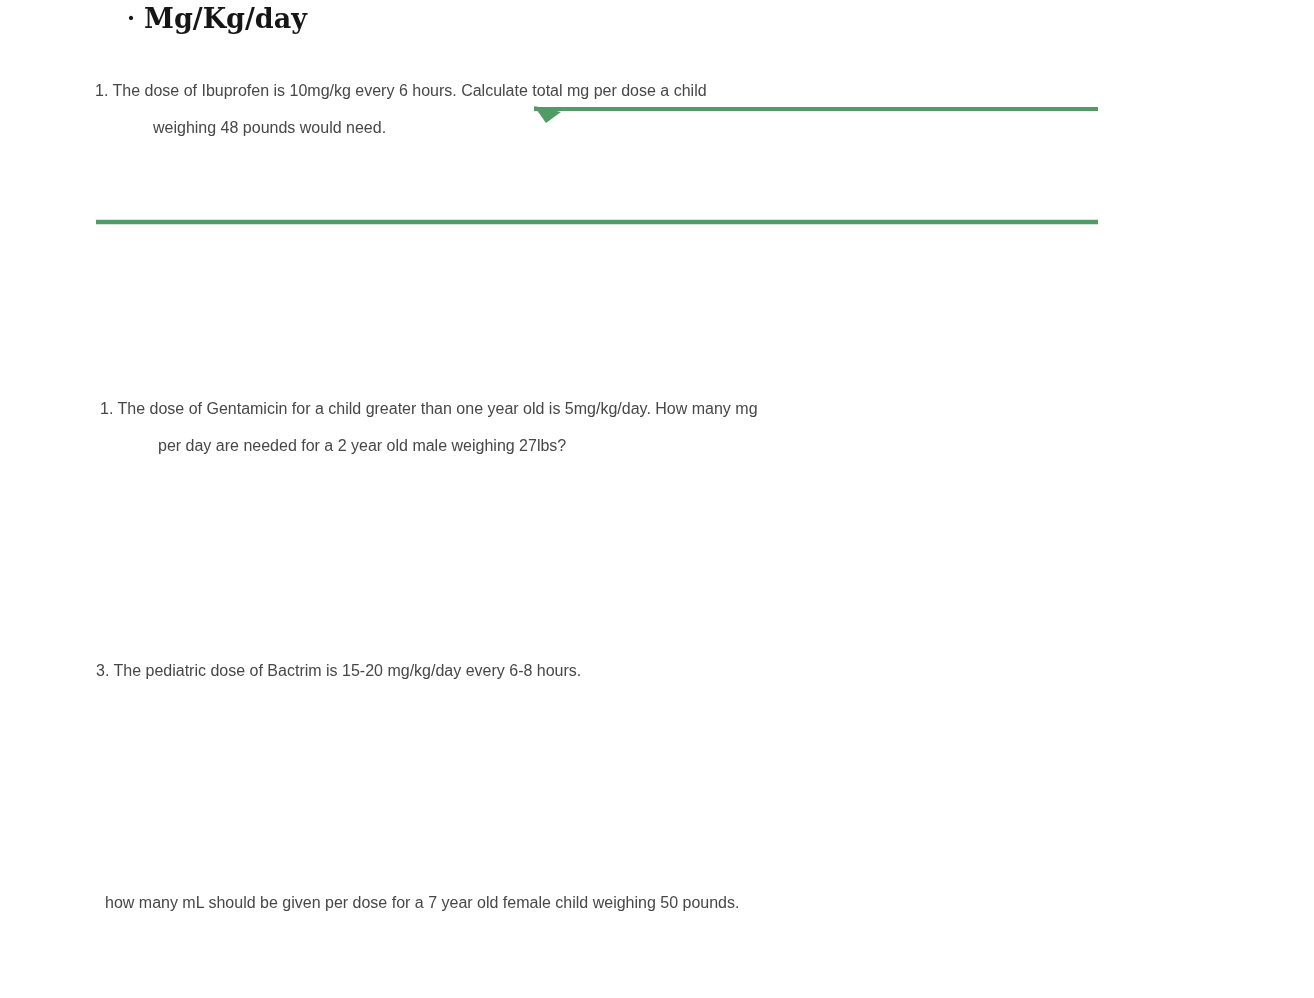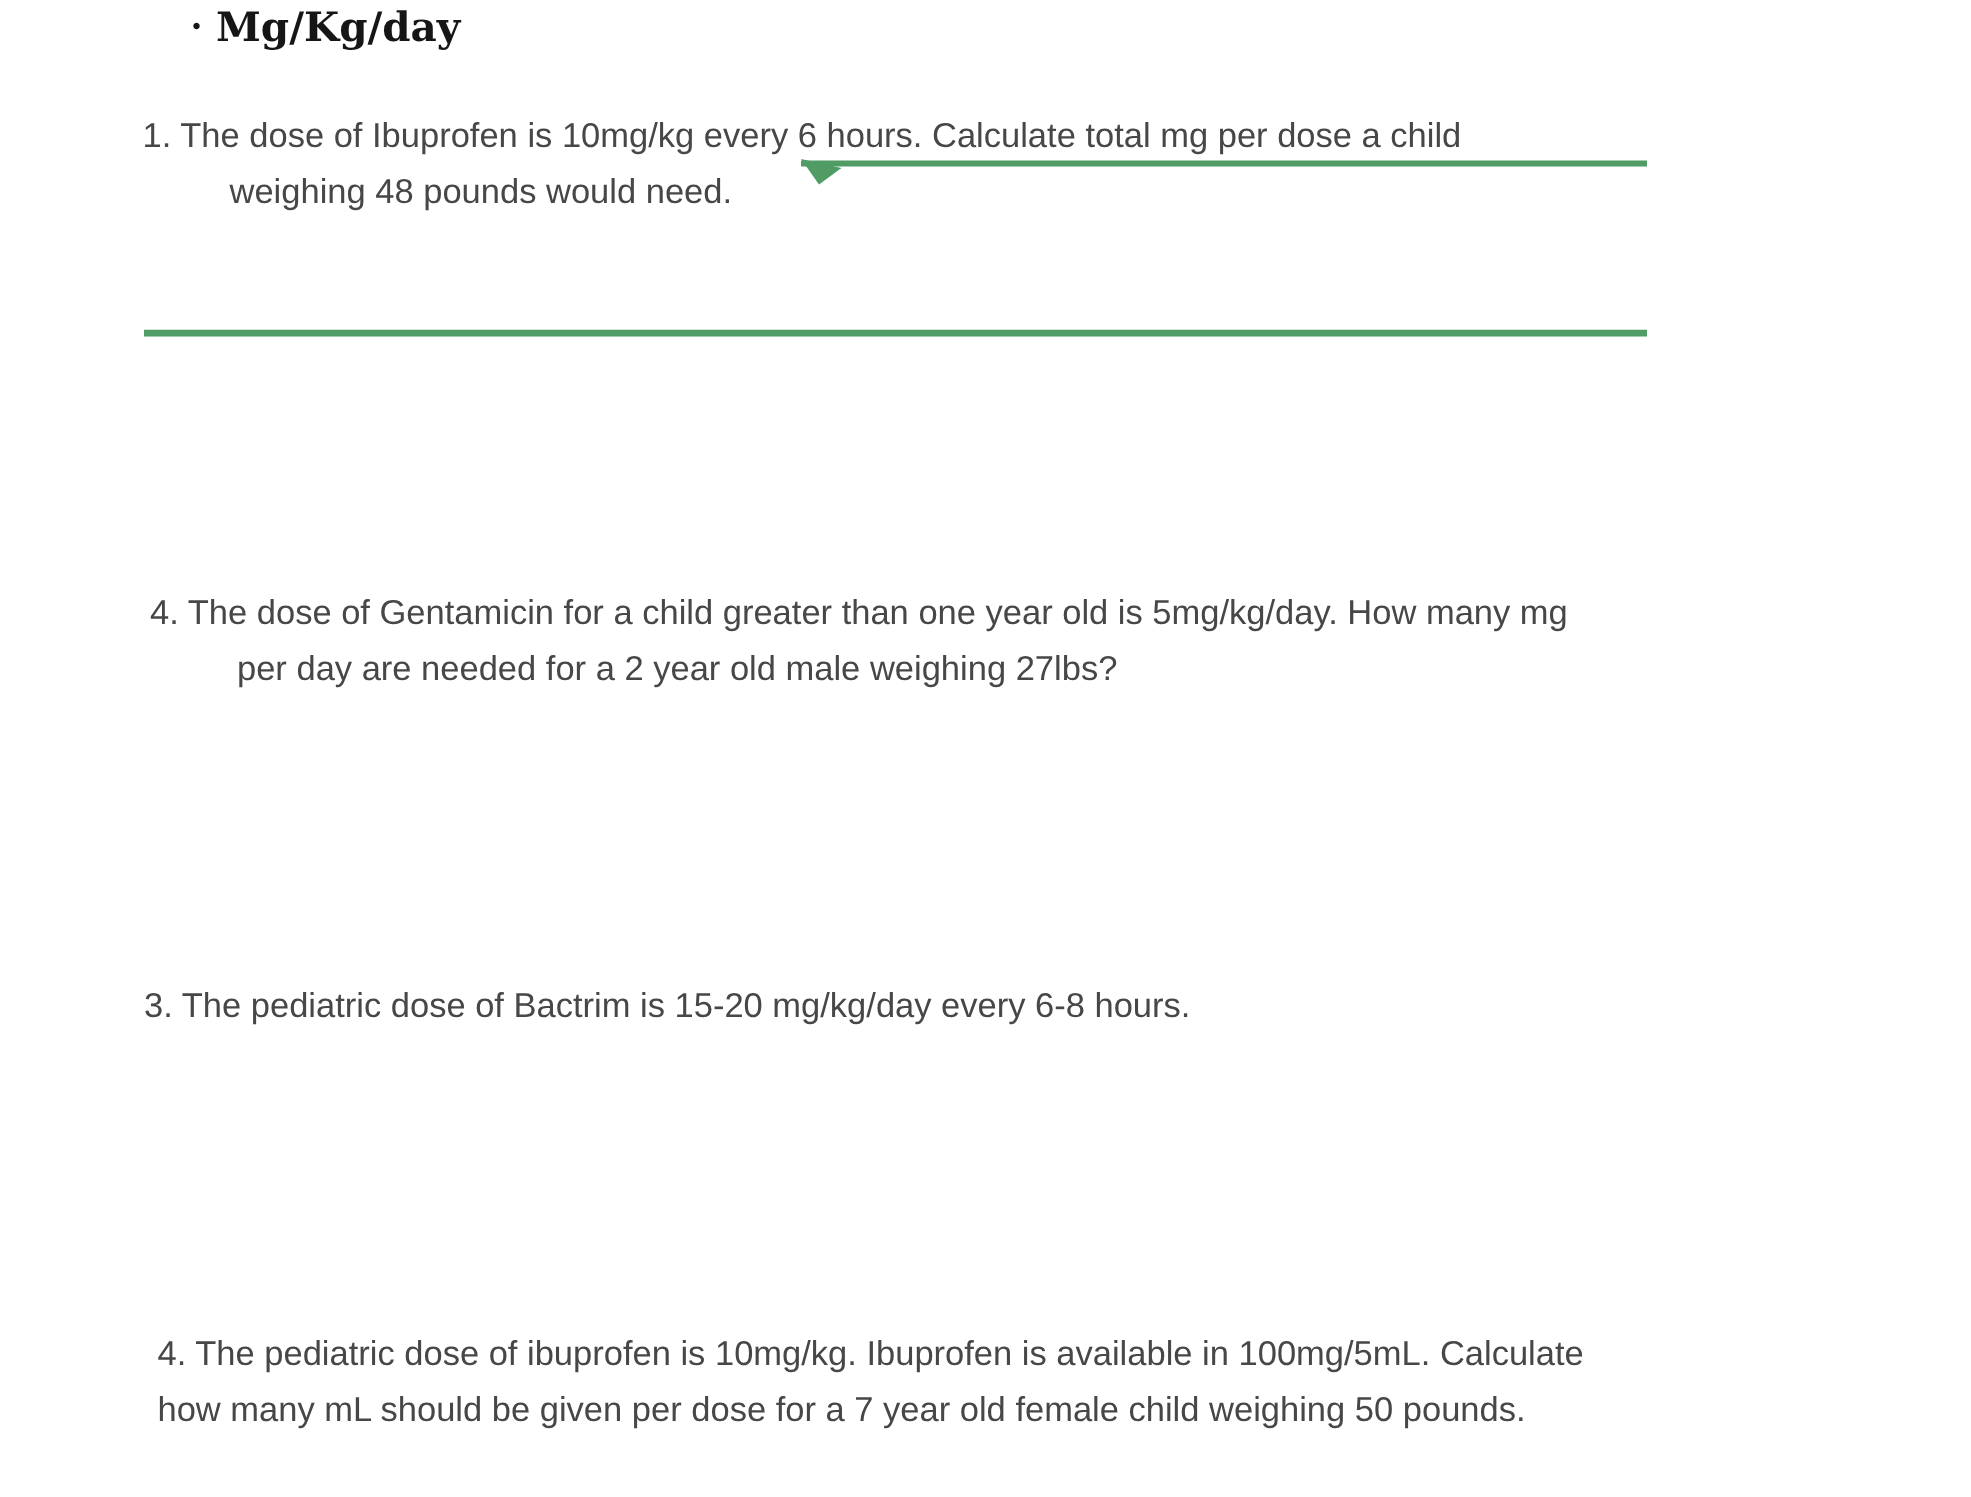--- a/index.html
+++ b/index.html
@@ -25,21 +25,21 @@
     color: #161616;
     white-space: nowrap;
   }
   .title .bullet {
     font-size: 23px;
     margin-right: 9px;
     vertical-align: 2px;
   }
   .q {
     position: absolute;
-    font-size: 23px;
+    font-size: 16px;
     line-height: 37px;
     color: var(--ink);
     white-space: nowrap;
   }
   .q1 { left: 95px;  top: 72px;  }
   .q2 { left: 100px; top: 390px; }
   .q3 { left: 96px;  top: 628px; margin-top: 24px; }
   .qf { left: 57px;  top: 722px; }
   .q4 { left: 105px; top: 884px; }
   .indent-42 { margin-left: 58px; }
@@ -66,31 +66,30 @@
   <div class="title">
     <span class="bullet">·</span><span>Mg/Kg/day</span>
   </div>
 
   <div class="q q1">
     <div>1. The dose of Ibuprofen is 10mg/kg every 6 hours. Calculate total mg per dose a child</div>
     <div class="indent-42">weighing 48 pounds would need.</div>
   </div>
 
   <div class="q q2">
-    <div>4. The dose of Gentamicin for a child greater than one year old is 5mg/kg/day. How many mg</div>
+    <div>1. The dose of Gentamicin for a child greater than one year old is 5mg/kg/day. How many mg</div>
     <div class="indent-42">per day are needed for a 2 year old male weighing 27lbs?</div>
   </div>
 
   <div class="q q3">
     <div>3. The pediatric dose of Bactrim is 15-20 mg/kg/day every 6-8 hours.</div>
   </div>
 
 
   <div class="q q4">
-    <div>4. The pediatric dose of ibuprofen is 10mg/kg. Ibuprofen is available in 100mg/5mL. Calculate</div>
     <div class="indent-26">how many mL should be given per dose for a 7 year old female child weighing 50 pounds.</div>
   </div>
 
   <svg class="annotation-layer" viewBox="0 0 1314 998" width="1314" height="998" xmlns="http://www.w3.org/2000/svg">
     <path class="green-stroke" stroke-width="4" d="M 534 109 L 1314 109"></path>
     <polygon class="green-fill" points="534,106 561,112 546,123"></polygon>
     <path class="green-stroke" stroke-width="4.5" d="M 96 222 L 1314 222"></path>
     <polygon class="green-fill" points="1300,224 1314,224 1314,208"></polygon>
   </svg>
 

